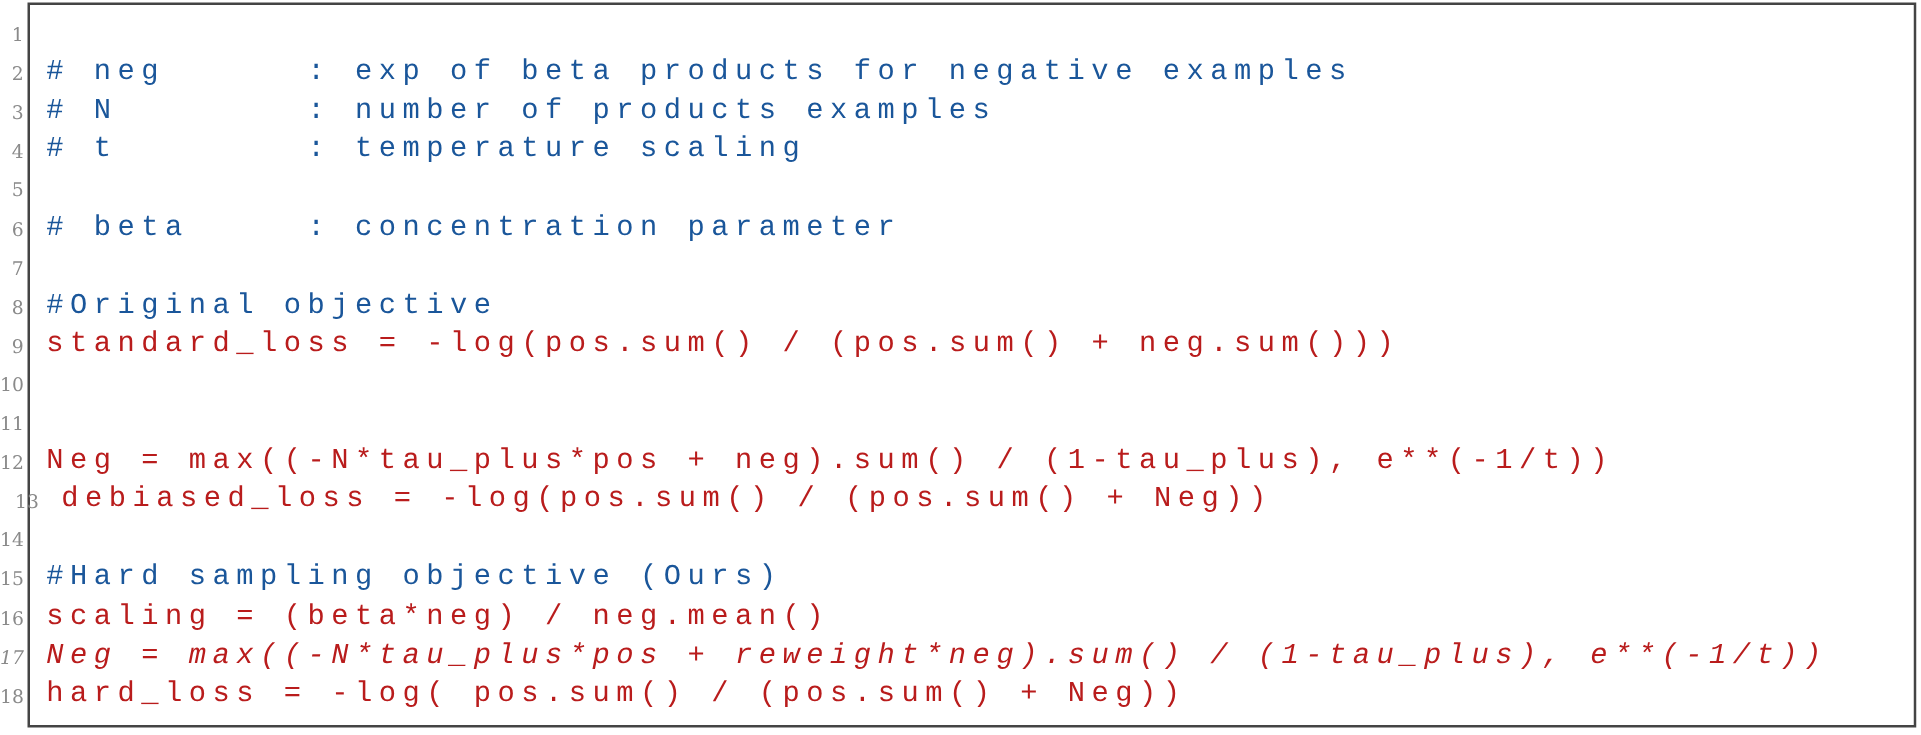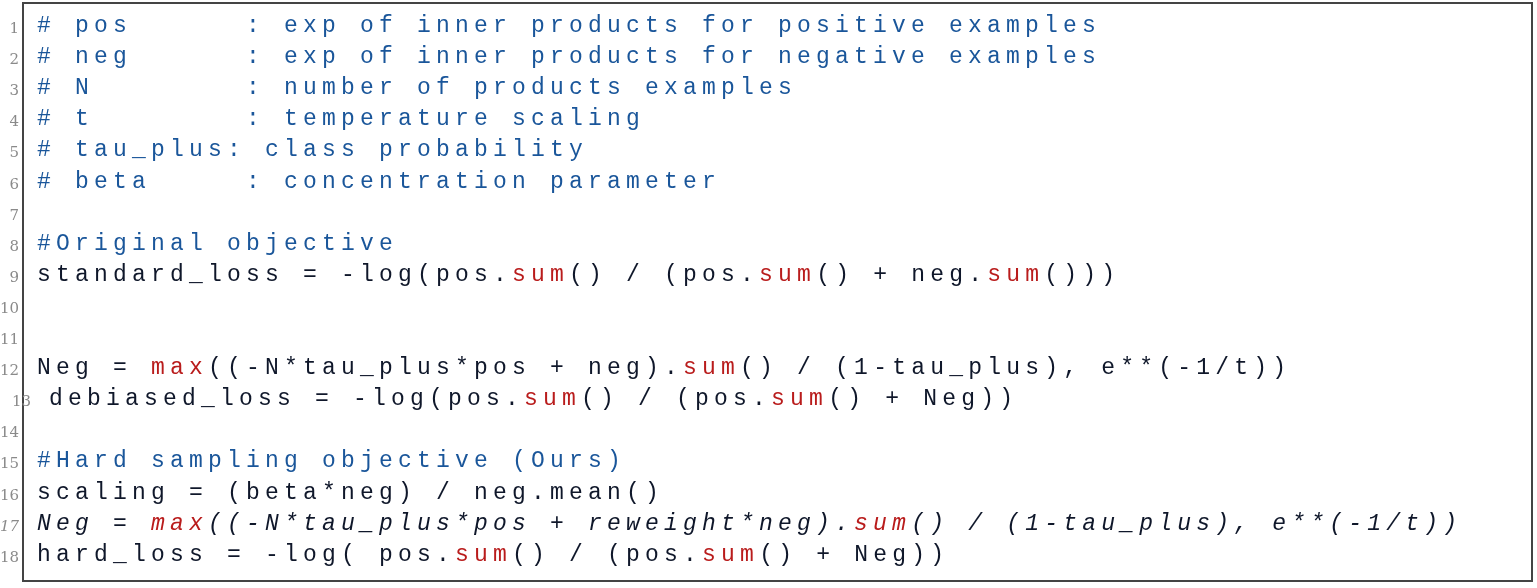--- a/index.html
+++ b/index.html
@@ -45,46 +45,44 @@
       left: 37px;
       font-family: "Liberation Mono", "DejaVu Sans Mono", monospace;
       font-size: 23px;
       line-height: 31px;
       letter-spacing: 5.2px;
       white-space: pre;
       color: #111111;
     }
     .tok-comment { color: #1a569a; }
     .tok-keyword { color: #b91c1c; }
-    .tok-plain { color: #0f172a; }
+    .tok-plain { color: #b91c1c; }
   </style>
 </head>
 <body>
 
 <div class="code-frame"></div>
 <div id="listing">
     <div class="line" style="top: 11px;">
       <span class="lineno">1</span>
-      <span class="code"><span class="tok-comment"># pos      : exp of inner products for positive examples</span></span>
     </div>
     <div class="line" style="top: 42.1px;">
       <span class="lineno">2</span>
-      <span class="code"><span class="tok-comment"># neg      : exp of inner products for negative examples</span></span>
+      <span class="code"><span class="tok-comment"># neg      : exp of beta products for negative examples</span></span>
     </div>
     <div class="line" style="top: 73.2px;">
       <span class="lineno">3</span>
       <span class="code"><span class="tok-comment"># N        : number of products examples</span></span>
     </div>
     <div class="line" style="top: 104.3px;">
       <span class="lineno">4</span>
       <span class="code"><span class="tok-comment"># t        : temperature scaling</span></span>
     </div>
     <div class="line" style="top: 135.4px;">
       <span class="lineno">5</span>
-      <span class="code"><span class="tok-comment"># tau_plus: class probability</span></span>
     </div>
     <div class="line" style="top: 166.5px;">
       <span class="lineno">6</span>
       <span class="code"><span class="tok-comment"># beta     : concentration parameter</span></span>
     </div>
     <div class="line" style="top: 197.6px;">
       <span class="lineno">7</span>
       <span class="code"></span>
     </div>
     <div class="line" style="top: 228.7px;">

